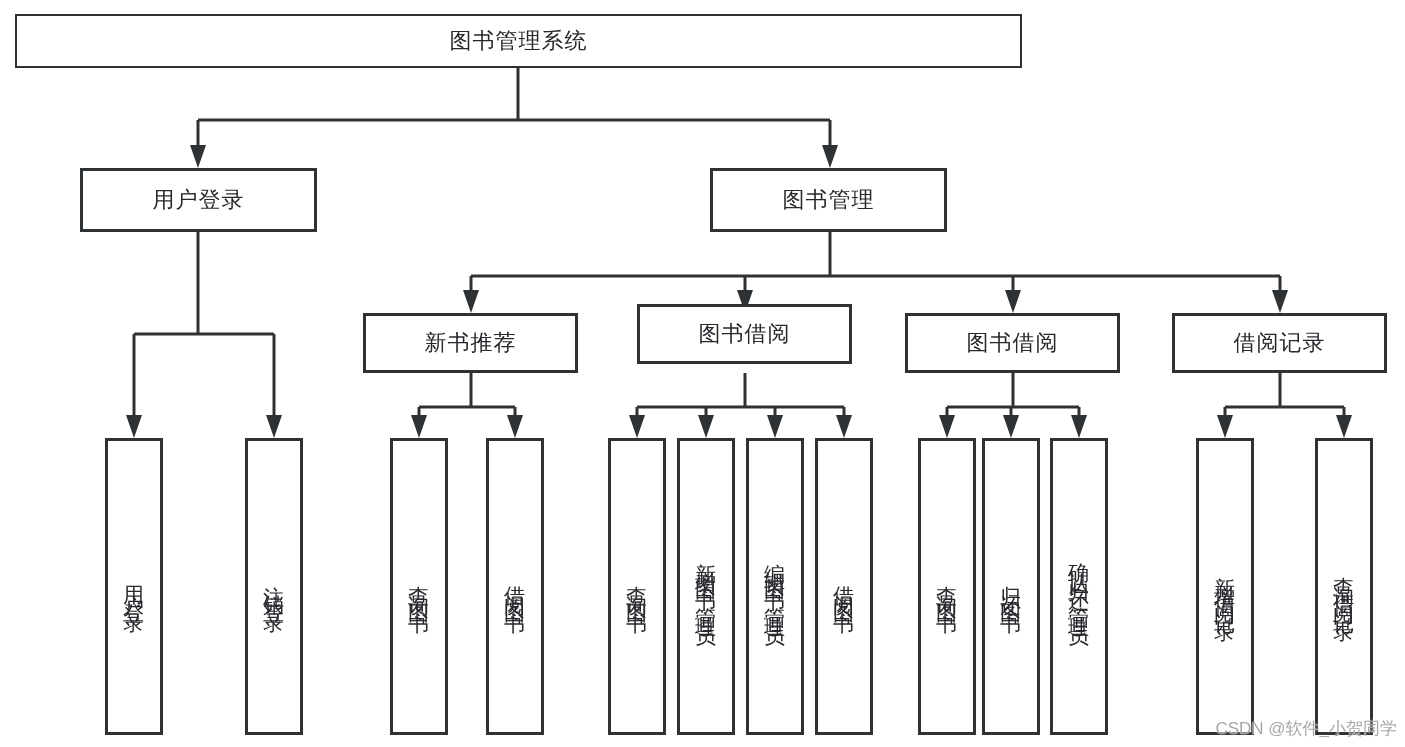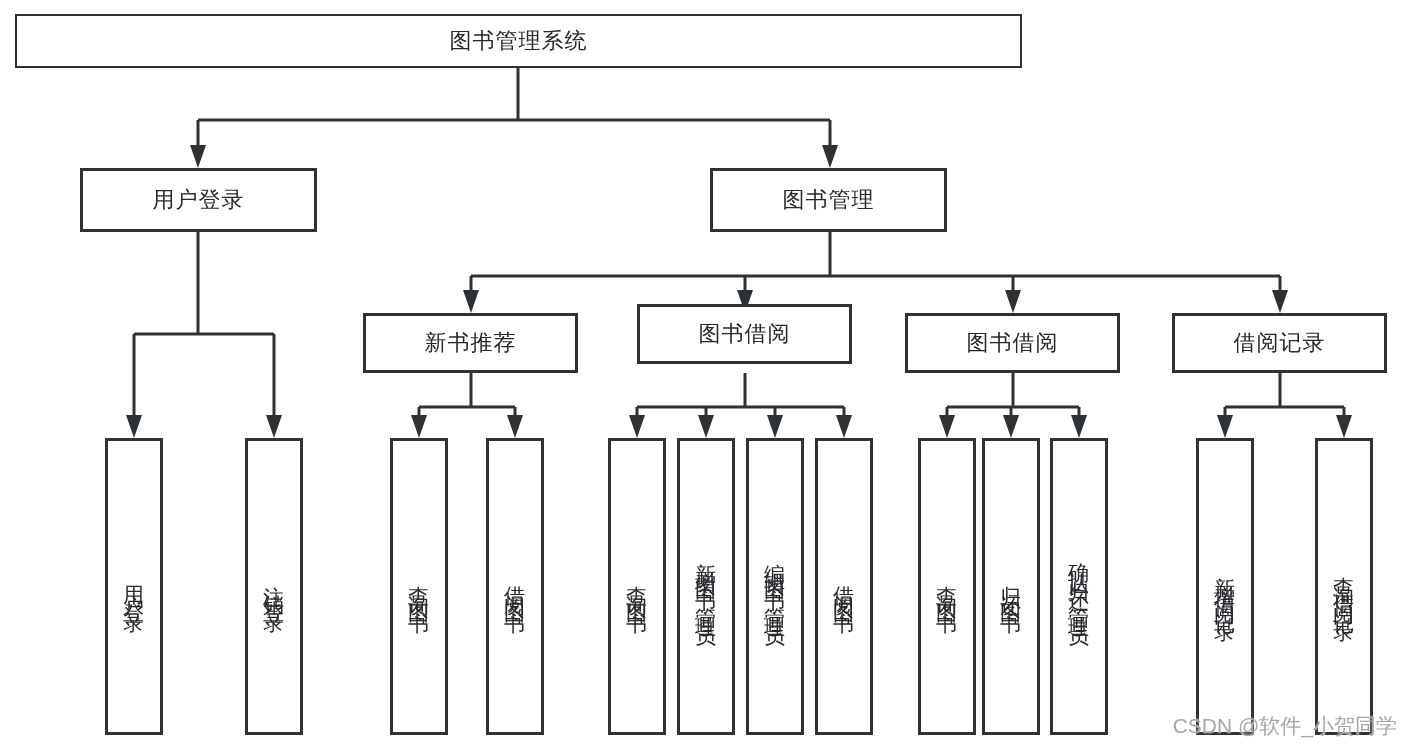--- a/index.html
+++ b/index.html
@@ -50,21 +50,21 @@
   .vbox span{
     writing-mode:vertical-rl;
     font-size:21px;
     line-height:1;
     letter-spacing:9px;
   }
   .watermark{
     position:absolute;
     right:8px;
     bottom:7px;
-    font-size:21px;
+    font-size:17px;
     color:var(--watermark);
     text-shadow:0 0 2px #ffffff;
     white-space:nowrap;
   }
 </style>
 </head>
 <body>
 
 <div class="canvas">
 

